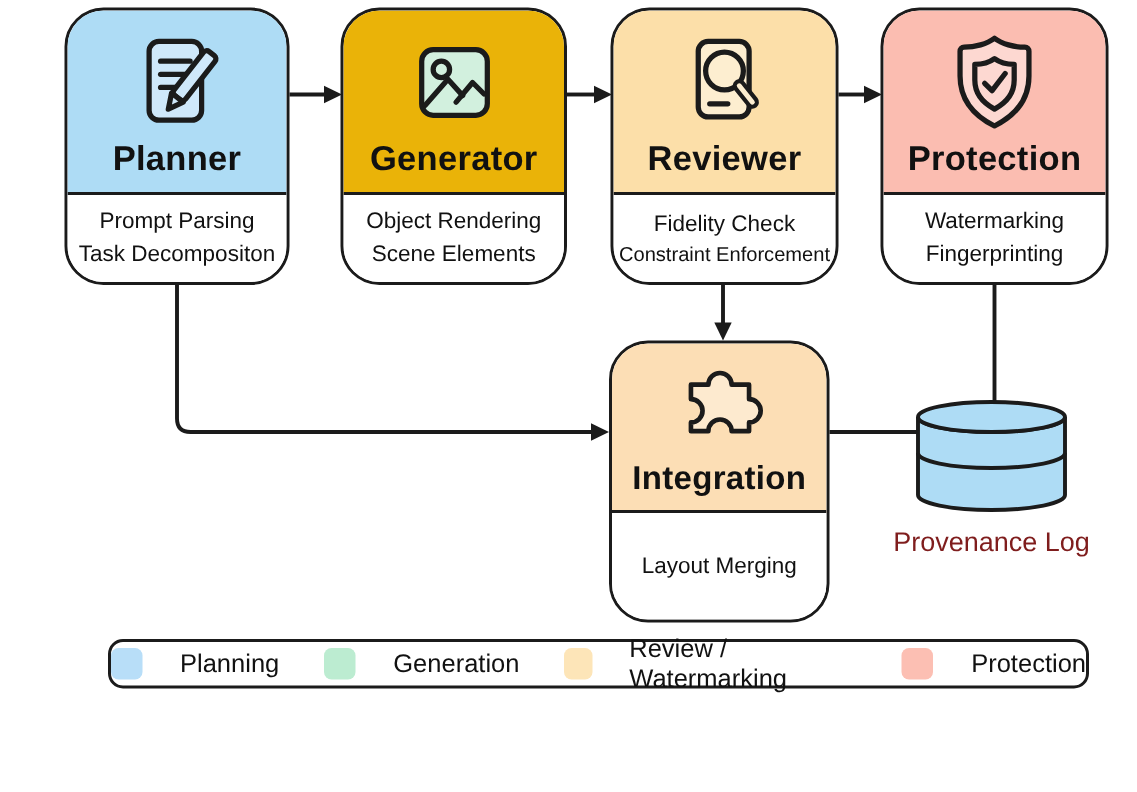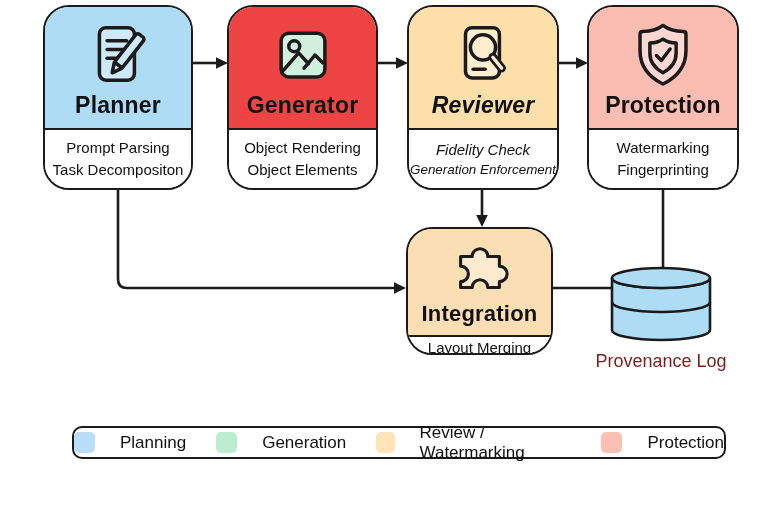--- a/index.html
+++ b/index.html
@@ -15,32 +15,32 @@
   .node-header{
     display:flex;flex-direction:column;align-items:center;
     border-bottom:2.5px solid #1b1b1b;box-sizing:border-box;
   }
   .node-title{font-weight:700;font-size:23px;letter-spacing:0.2px;margin-top:auto;margin-bottom:9px;}
   .node-sub{
     flex:1;display:flex;flex-direction:column;justify-content:center;align-items:center;
     font-size:15px;line-height:1.42;background:#fff;text-align:right;
   }
   .planner   .node-header{background:#aedcf5;}
-  .generator .node-header{background:#ef4444;}
+  .generator .node-header{background:#eab308;}
   .reviewer  .node-header{background:#fcdfa9;}
   .protection .node-header{background:#fbbdb1;}
   .integration .node-header{background:#fcdeb5;}
   .top-node{top:5px;height:185px;width:151px;}
   .top-node .node-header{height:122.5px;}
   .planner{left:43px;width:150px;}
   .generator{left:227px;}
-  .reviewer{left:407px;width:152px;font-style:italic;}
+  .reviewer{left:407px;width:152px;}
   .protection{left:587px;width:152px;}
   .reviewer .node-sub .sub-line:last-child{font-size:13.4px;}
-  .integration{left:406px;top:227px;width:147px;height:128px;}
+  .integration{left:406px;top:227px;width:147px;height:188px;}
   .integration .node-header{height:112.5px;}
   .integration .node-title{font-size:22px;margin-bottom:8px;}
   .node-icon{margin-top:13px;}
   .integration .node-icon{margin-top:10px;}
   .datastore-label{
     position:absolute;left:586px;top:351px;width:150px;text-align:center;
     font-size:18px;color:#7f1d1d;
   }
   .legend{
     position:absolute;left:72px;top:426px;width:654px;height:33px;
@@ -121,40 +121,40 @@
           <rect x="12" y="12" width="40" height="40" rx="7" fill="#d2f0de"></rect>
           <circle cx="24" cy="24" r="5"></circle>
           <path d="M14,46 L28,30 L37,40"></path>
           <path d="M33,44 L43,32 L50,39"></path>
         </g>
       </svg>
       <div class="node-title">Generator</div>
     </div>
     <div class="node-sub">
       <span class="sub-line">Object Rendering</span>
-      <span class="sub-line">Object Elements</span>
+      <span class="sub-line">Scene Elements</span>
     </div>
   </div>
 
   <div class="node top-node reviewer">
     <div class="node-header">
       <svg class="node-icon" width="70" height="70" viewBox="0 0 64 64">
         <g stroke="#1b1b1b" stroke-width="3.2" stroke-linecap="round" stroke-linejoin="round">
           <rect x="16" y="7" width="31" height="46" rx="6" fill="#fdeed0"></rect>
           <line x1="23" y1="45" x2="34" y2="45"></line>
           <circle cx="32" cy="25" r="11.5" fill="#fdeed0"></circle>
           <line x1="41" y1="34" x2="49" y2="44" stroke-width="8"></line>
           <line x1="41" y1="34" x2="49" y2="44" stroke="#fdeed0" stroke-width="3"></line>
         </g>
       </svg>
       <div class="node-title">Reviewer</div>
     </div>
     <div class="node-sub">
       <span class="sub-line">Fidelity Check</span>
-      <span class="sub-line">Generation Enforcement</span>
+      <span class="sub-line">Constraint Enforcement</span>
     </div>
   </div>
 
   <div class="node top-node protection">
     <div class="node-header">
       <svg class="node-icon" width="70" height="70" viewBox="0 0 64 64">
         <g stroke="#1b1b1b" stroke-width="3.2" stroke-linecap="round" stroke-linejoin="round" fill="none">
           <path d="M32,5 C36.5,8.5 44,10.5 50.5,10.5 C52,10.5 53,11.5 53,13 V28 C53,43.5 44,52.5 32,58.5 C20,52.5 11,43.5 11,28 V13 C11,11.5 12,10.5 13.5,10.5 C20,10.5 27.5,8.5 32,5 Z" fill="#fdd8d1"></path>
           <path d="M32,17.5 C35,19.7 39.8,21 44,21 V30.5 C44,39.5 38.8,44.6 32,48.2 C25.2,44.6 20,39.5 20,30.5 V21 C24.2,21 29,19.7 32,17.5 Z" fill="#fdd8d1"></path>
           <path d="M26,32.5 L30.5,37 L38.5,26.5"></path>

